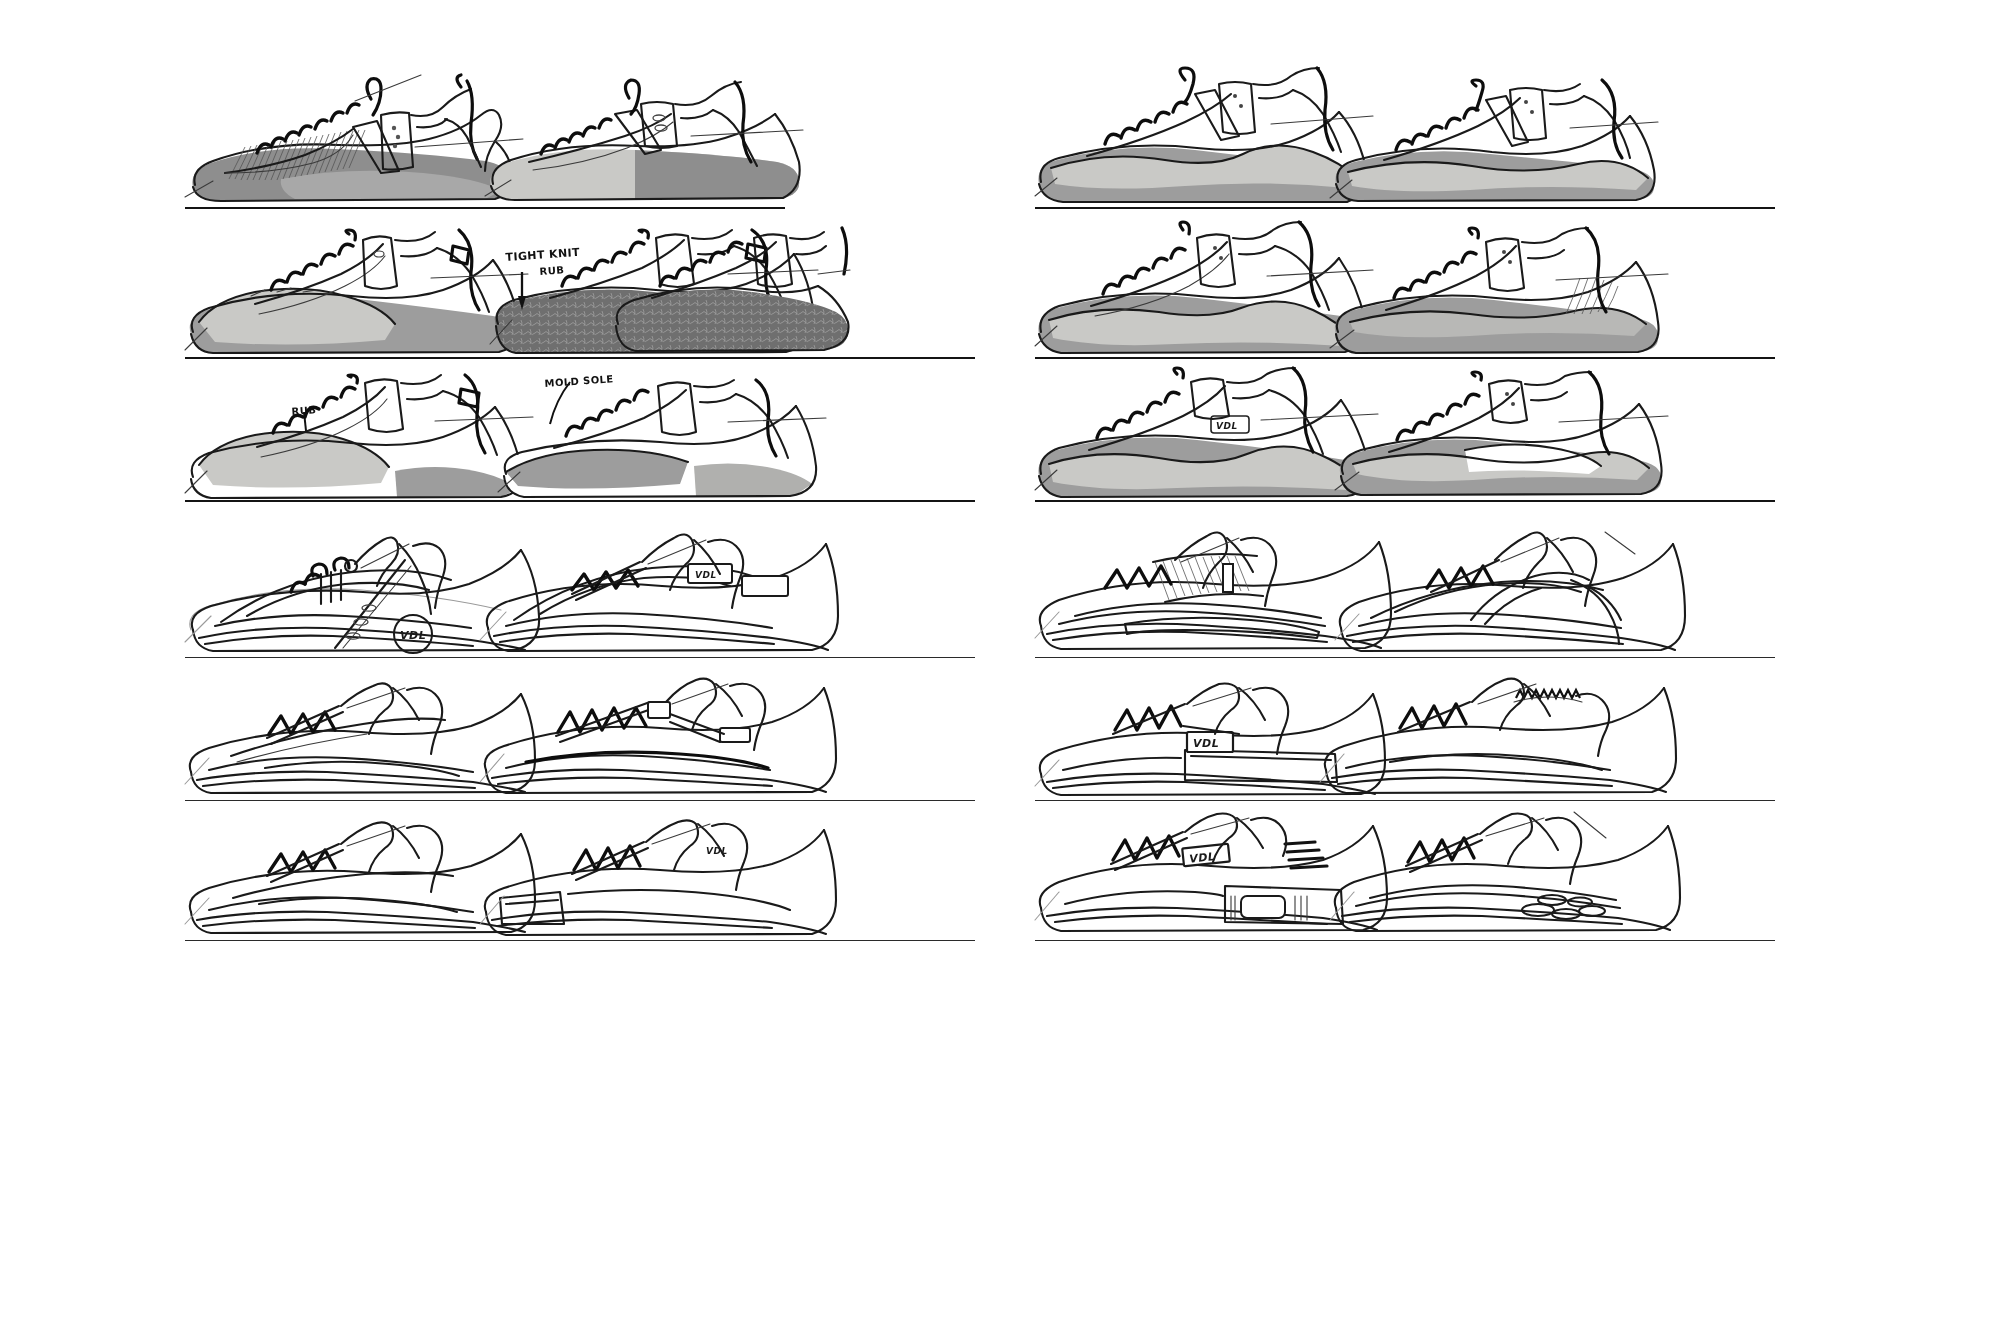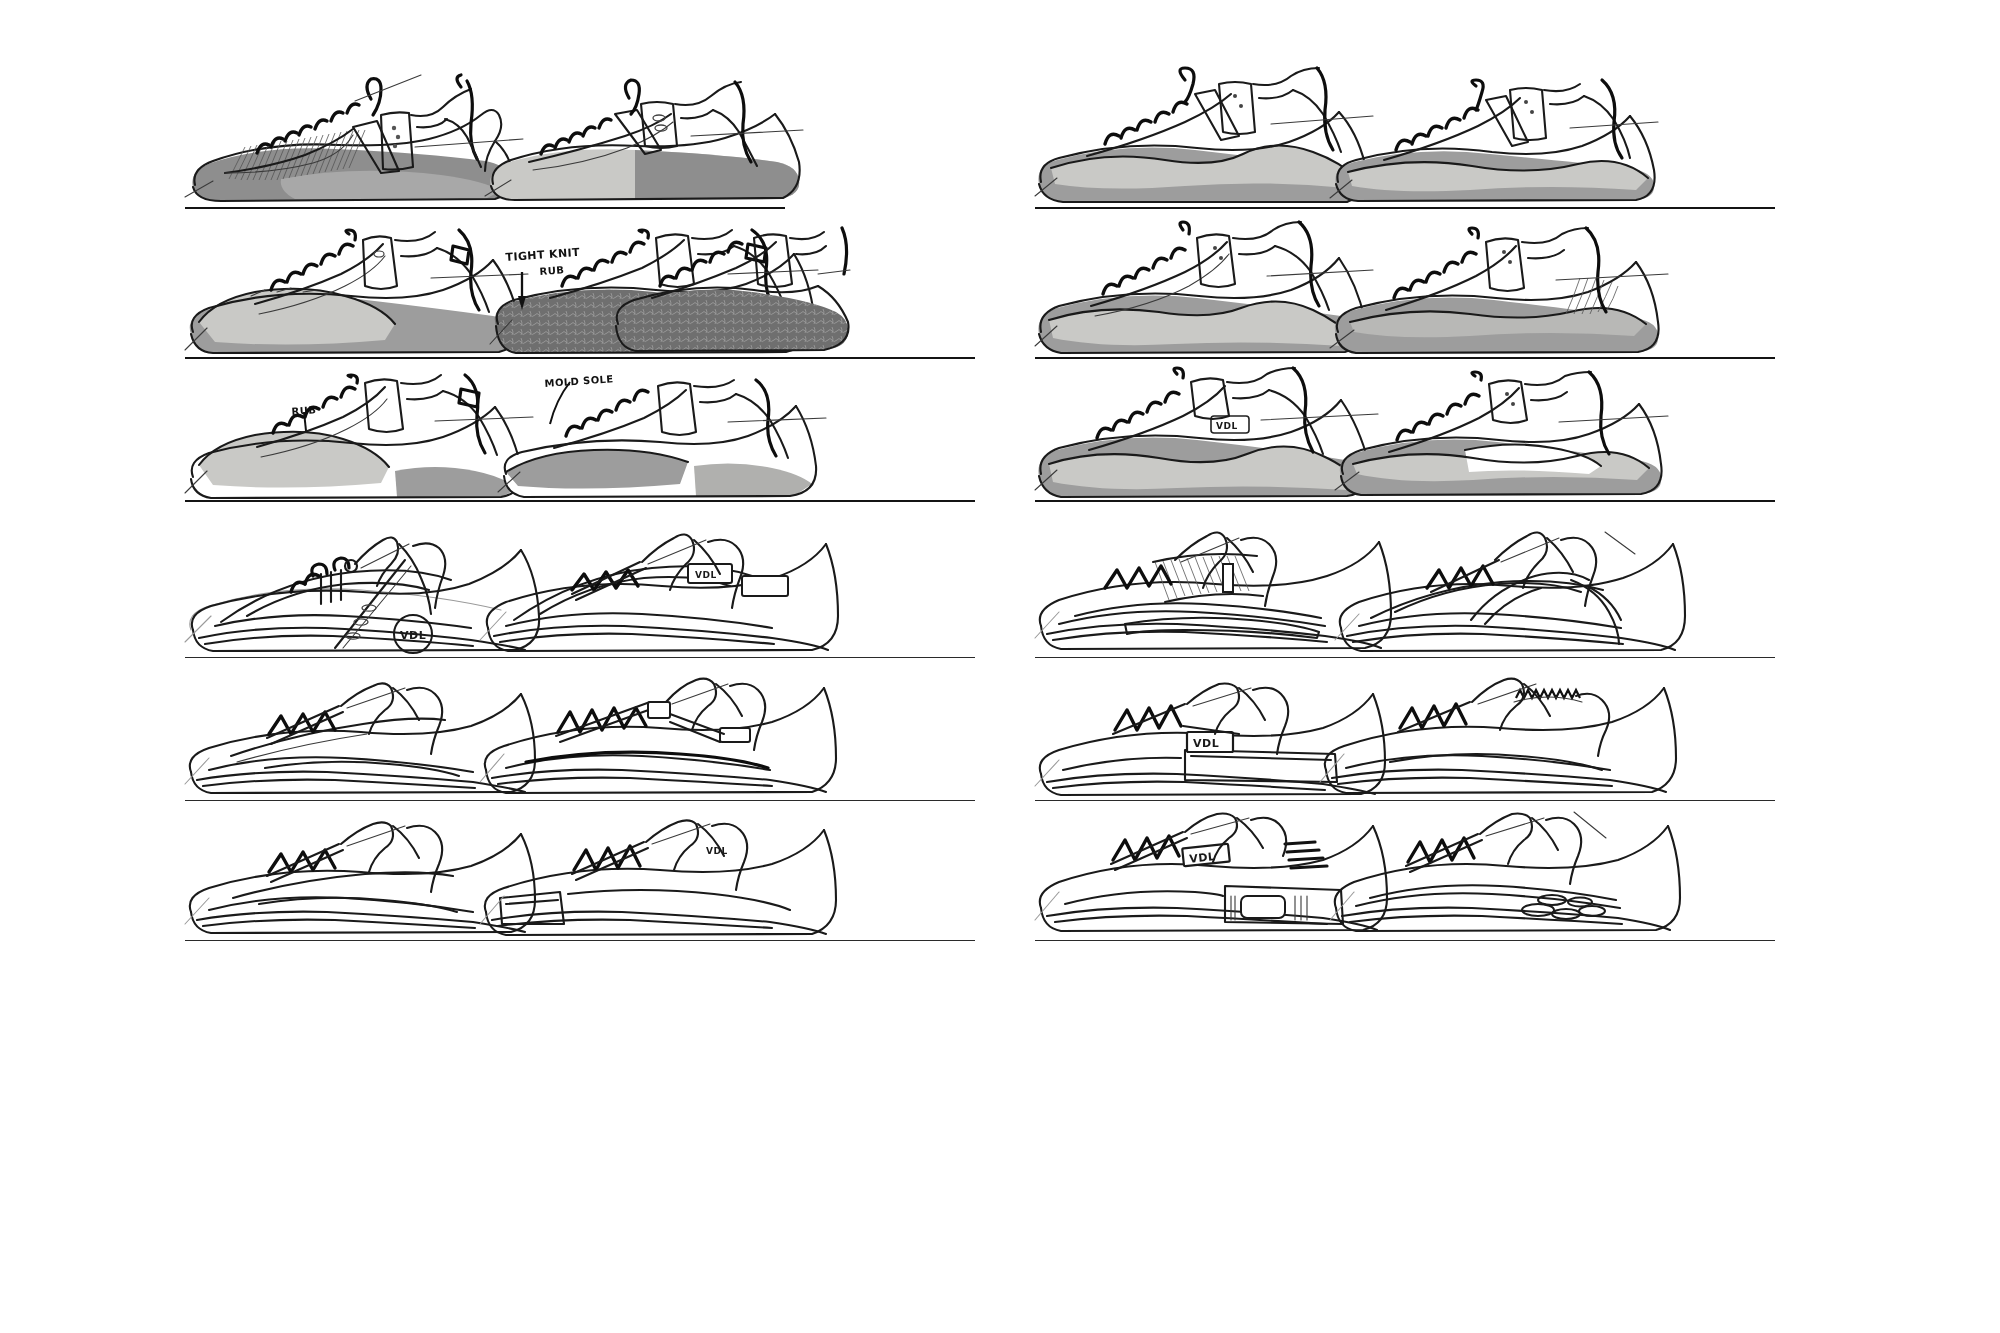--- a/index.html
+++ b/index.html
@@ -7,21 +7,21 @@
   body{width:2000px;height:1333px;overflow:hidden;
        font-family:"Liberation Sans", sans-serif;}
 
   #sheet{position:relative;width:2000px;height:1333px;background:#fff;}
 
   
   .baseline{position:absolute;height:0;border-top:2px solid #141414;}
   .baseline.thin{border-top:1.5px solid #2a2a2a;}
 
   
-  .sketch{position:absolute;}
+  .sketch{position:absolute;font-style:italic;}
   .sketch svg{display:block;overflow:visible;}
 
   
   .annot{position:absolute;font-family:"DejaVu Sans", sans-serif;
          font-size:11px;font-weight:700;color:#111;letter-spacing:.4px;
          transform:rotate(-4deg);transform-origin:left bottom;white-space:nowrap;}
   .annot.sm{font-size:10px;}
 
   .arrow{position:absolute;}
 

